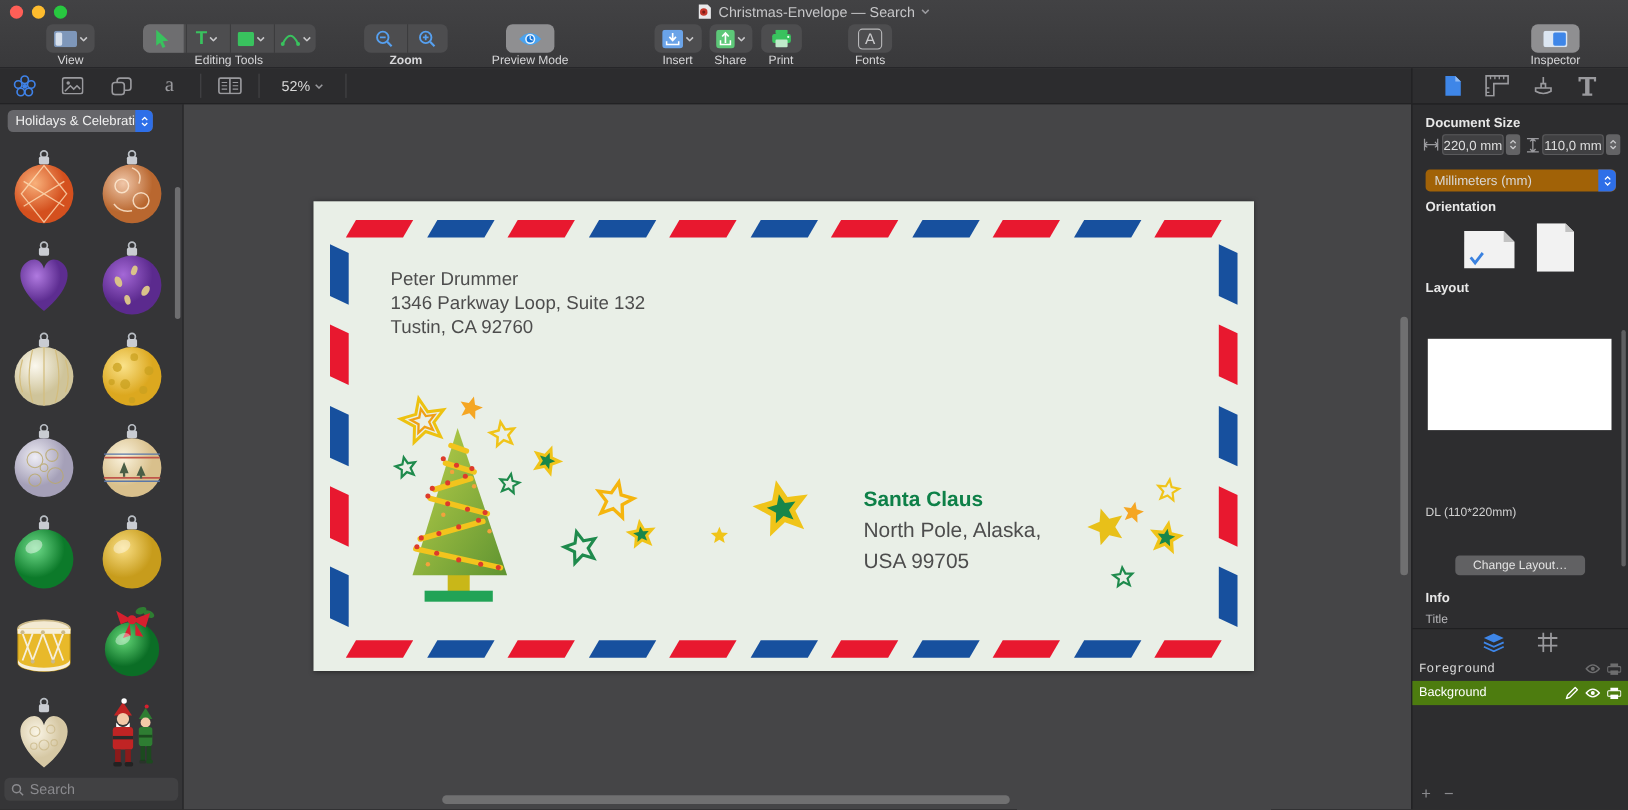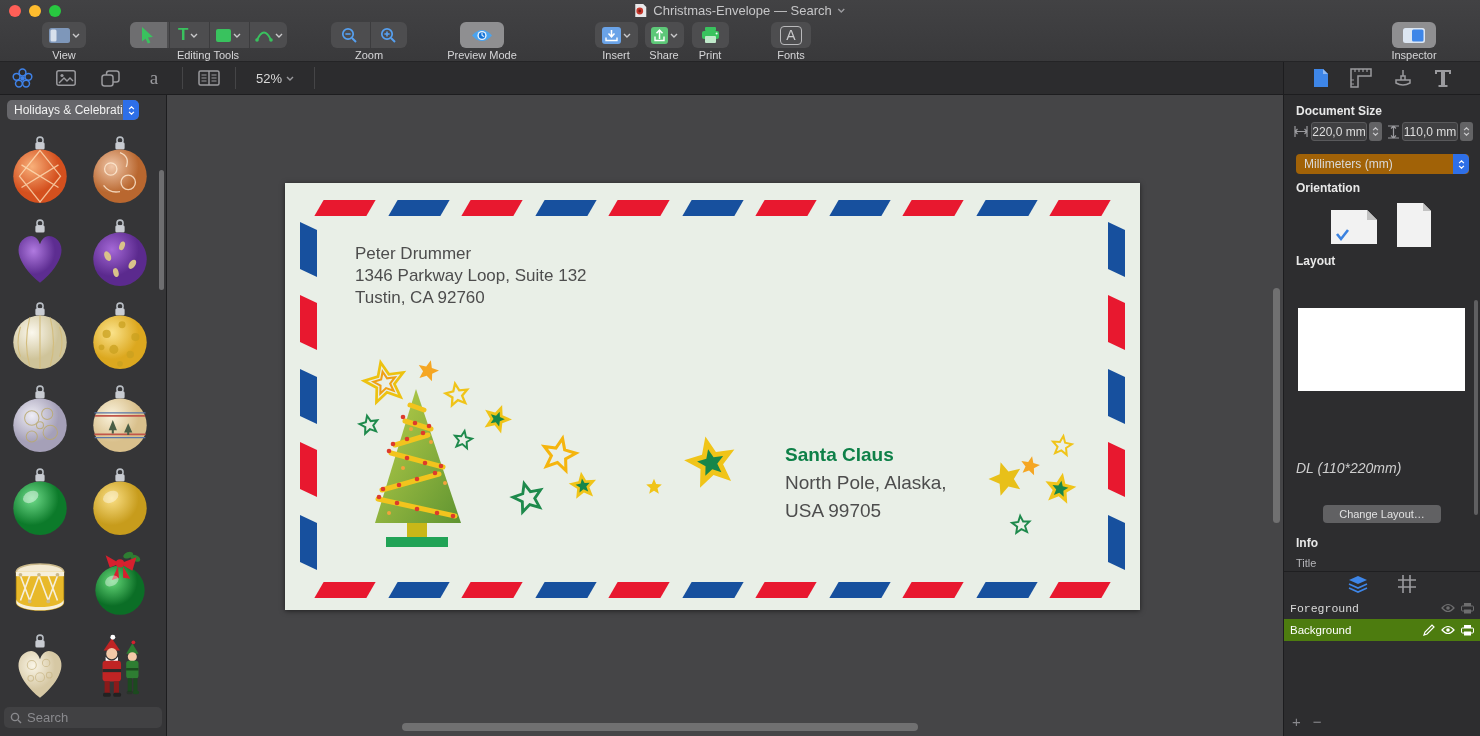--- a/index.html
+++ b/index.html
@@ -172,21 +172,21 @@
       </div>
       <div class="seg" style="width:38px;">
         <svg width="17" height="17" viewBox="0 0 17 17">
           <circle cx="7" cy="7" r="5.2" stroke="#56a0f0" stroke-width="1.7" fill="none"></circle>
           <line x1="11" y1="11" x2="15" y2="15" stroke="#56a0f0" stroke-width="2"></line>
           <line x1="4.4" y1="7" x2="9.6" y2="7" stroke="#56a0f0" stroke-width="1.6"></line>
           <line x1="7" y1="4.4" x2="7" y2="9.6" stroke="#56a0f0" stroke-width="1.6"></line>
         </svg>
       </div>
     </div>
-    <div class="tlabel" style="left:369px;">Zoom</div>
+    <div class="tlabel" style="left:369px;font-weight:bold;">Zoom</div>
 
     <div class="tbtn sel" style="left:460px;width:44px;">
       <svg width="22" height="15" viewBox="0 0 22 15">
         <path d="M1,7.5 Q11,-3.5 21,7.5 Q11,18.5 1,7.5 Z" fill="#4aa3ef"></path>
         <circle cx="11" cy="7.5" r="4.6" fill="#eaf4fd"></circle>
         <circle cx="11" cy="7.5" r="3.2" fill="#1273d8"></circle>
         <path d="M11,7.5 L11,4.8 M11,7.5 L13.2,8.6" stroke="#eaf4fd" stroke-width="1.1"></path>
       </svg>
     </div>
     <div class="tlabel" style="left:482px;">Preview Mode</div>
@@ -759,21 +759,21 @@
         <path d="M36,0 L46,10 H36 Z" fill="#c2c2c2"></path>
       <path d="M6,24 L10,29 L17,20" stroke="#3b82e0" stroke-width="2.6" fill="none"></path>
     </svg>
     <svg class="page-ic" style="left:113px;top:141px;" width="34" height="44" viewBox="0 0 34 44">
       <path d="M0,0 H26 L34,8 V44 H0 Z" fill="#f2f2f2"></path>
         <path d="M26,0 L34,8 H26 Z" fill="#c2c2c2"></path>
     </svg>
 
     <div class="rp-h" style="top:192px;">Layout</div>
     <div class="layout-preview"></div>
-    <div style="position:absolute;left:12px;top:398px;font-size:14px;color:#cfcfcf;font-style:italic;">DL (110*220mm)</div>
+    <div style="position:absolute;left:12px;top:398px;font-size:11px;color:#cfcfcf;">DL (110*220mm)</div>
     <div class="btn" style="left:39px;top:443px;width:118px;height:18px;">Change Layout…</div>
 
     <div class="rp-h" style="top:474px;">Info</div>
     <div style="position:absolute;left:12px;top:495px;font-size:11px;color:#b5b5b9;">Title</div>
 
     <div class="rp-scroll"></div>
 
     <div class="layers-tabs">
       <svg width="20" height="18" viewBox="0 0 20 18">
         <path d="M10,1 L19,5 L10,9 L1,5 Z" fill="#3e86e8"></path>

